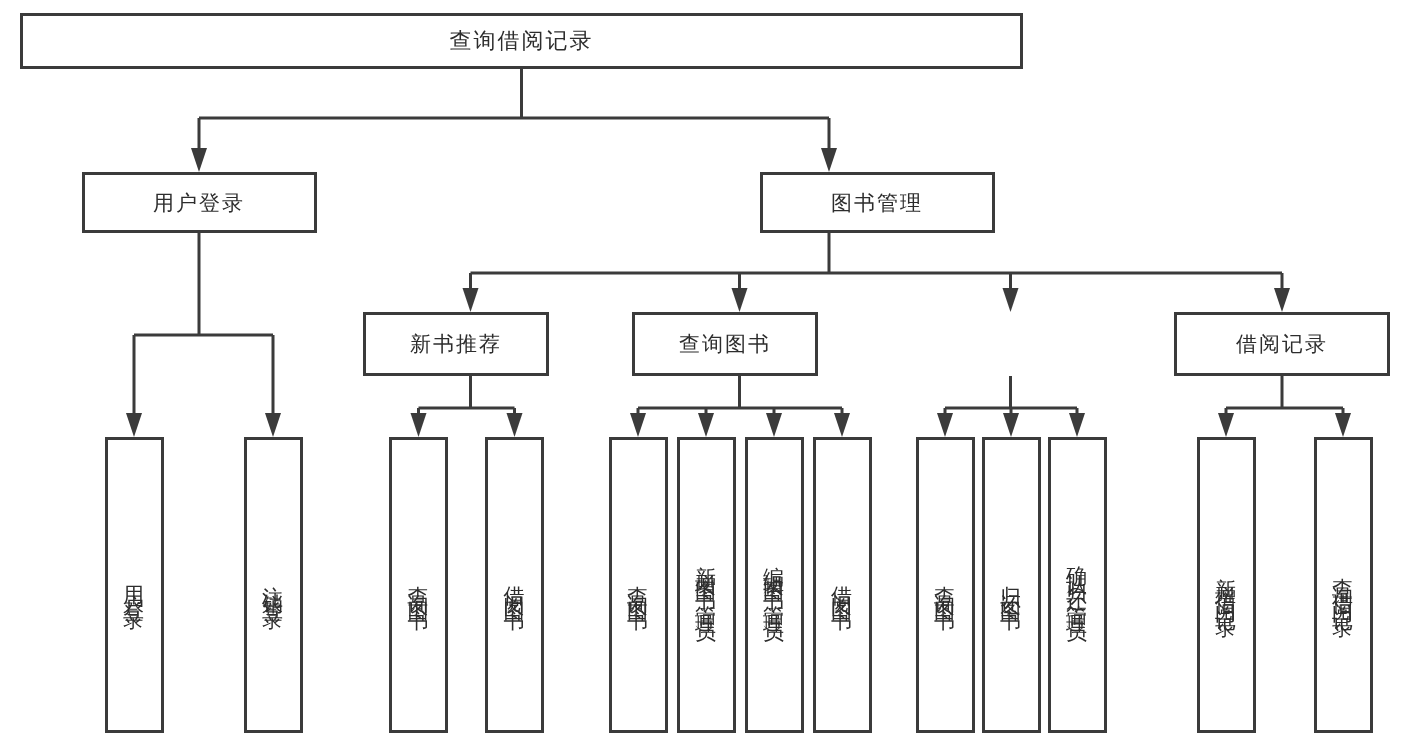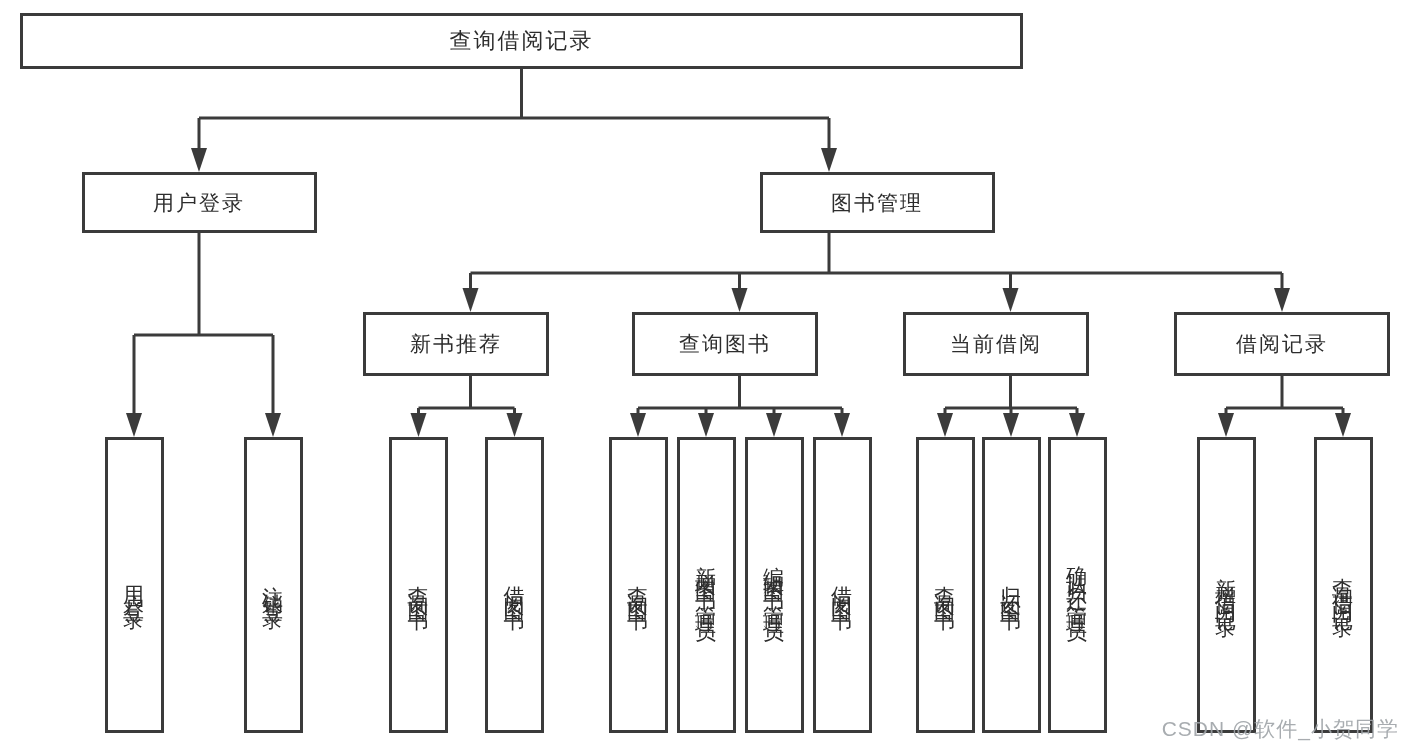--- a/index.html
+++ b/index.html
@@ -109,35 +109,33 @@
     </g>
   </svg>
 
   <div class="node root">查询借阅记录</div>
 
   <div class="node lvl2" style="left:81.5px;">用户登录</div>
   <div class="node lvl2" style="left:711.5px;margin-left:48px;">图书管理</div>
 
   <div class="node lvl3" style="left:363px;">新书推荐</div>
   <div class="node lvl3" style="left:632px;">查询图书</div>
-  <div class="node lvl3" style="left:903px;">当前借阅</div>
   <div class="node lvl3" style="left:1174px;width:216px;">借阅记录</div>
 
   <div class="leaf" style="left:104.5px;">用户登录</div>
   <div class="leaf" style="left:243.5px;">注销登录</div>
 
   <div class="leaf" style="left:389px;">查询图书</div>
   <div class="leaf" style="left:485px;">借阅图书</div>
 
   <div class="leaf" style="left:608.5px;">查询图书</div>
   <div class="leaf" style="left:676.5px;">新增图书（管理员）</div>
   <div class="leaf" style="left:744.5px;">编辑图书（管理员）</div>
   <div class="leaf" style="left:812.5px;">借阅图书</div>
 
   <div class="leaf" style="left:915.5px;">查询图书</div>
   <div class="leaf" style="left:981.5px;">归还图书</div>
   <div class="leaf" style="left:1047.5px;">确认归还（管理员）</div>
 
   <div class="leaf" style="left:1196.5px;">新增借阅记录</div>
   <div class="leaf" style="left:1313.5px;">查询借阅记录</div>
 
-  <div class="watermark">CSDN @软件_小贺同学</div>
 </div>
 
 </body></html>

